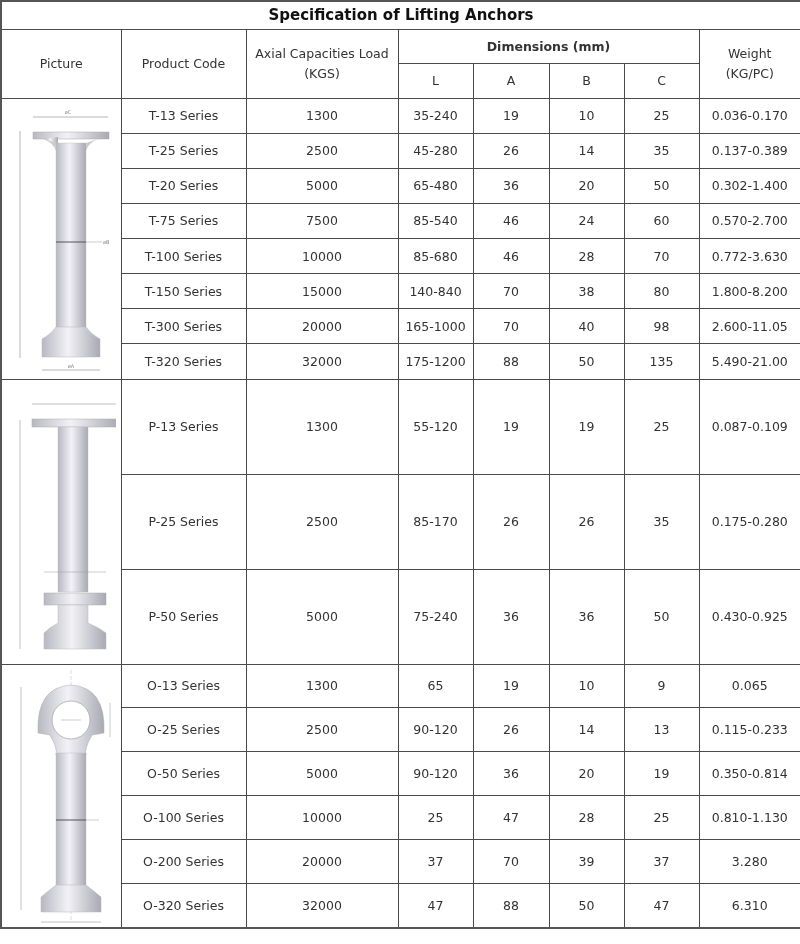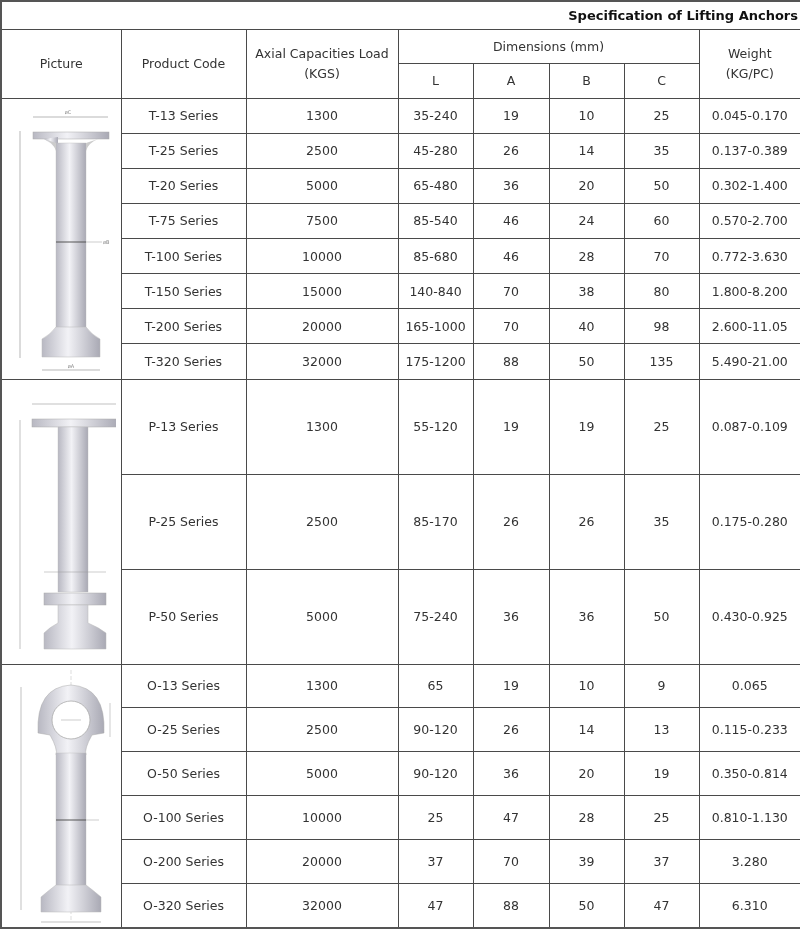--- a/index.html
+++ b/index.html
@@ -10,25 +10,24 @@
     width: 800px; border-collapse: collapse; table-layout: fixed;
     border: 2px solid #555;
   }
   .spec td, .spec th {
     border: 1.5px solid #4a4a4a;
     text-align: center; vertical-align: middle;
     font-size: 12.5px; font-weight: normal; color: #333;
     padding: 0 2px;
   }
   .spec .title {
-    height: 28px; font-size: 13px; font-weight: bold; color: #111;
+    height: 28px; font-size: 15px; font-weight: bold; color: #111;
     border-bottom: 1.5px solid #4a4a4a;
-    text-align: right;
   }
-  .spec .h-a { height: 34px; }
+  .spec .h-a { height: 34px; font-weight: bold; }
   .spec .h-b { height: 35px; }
   .spec .row-t td { height: 31px; }
   .spec .row-p td { height: 95px; }
   .spec .row-o td { height: 35px; }
   .spec td.pic { padding: 0; background: #fff; }
   .pic svg { display: block; margin: 0 auto; }
   .hdr-two { line-height: 1.55; }
 </style>
 </head>
 <body>
@@ -93,21 +92,21 @@
     <line x1="36" y1="271" x2="94" y2="271" stroke="#999" stroke-width="0.7"></line>
     <text x="65" y="269" font-size="5" fill="#888" text-anchor="middle">øA</text>
   </svg>
 </td>
         <td>T-13 Series</td>
         <td>1300</td>
         <td>35-240</td>
         <td>19</td>
         <td>10</td>
         <td>25</td>
-        <td>0.045-0.170</td>
+        <td>0.036-0.170</td>
       </tr>
       <tr class="row-t">
         <td>T-25 Series</td>
         <td>2500</td>
         <td>45-280</td>
         <td>26</td>
         <td>14</td>
         <td>35</td>
         <td>0.137-0.389</td>
       </tr>
@@ -141,21 +140,21 @@
       <tr class="row-t">
         <td>T-150 Series</td>
         <td>15000</td>
         <td>140-840</td>
         <td>70</td>
         <td>38</td>
         <td>80</td>
         <td>1.800-8.200</td>
       </tr>
       <tr class="row-t">
-        <td>T-200 Series</td>
+        <td>T-300 Series</td>
         <td>20000</td>
         <td>165-1000</td>
         <td>70</td>
         <td>40</td>
         <td>98</td>
         <td>2.600-11.05</td>
       </tr>
       <tr class="row-t">
         <td>T-320 Series</td>
         <td>32000</td>

